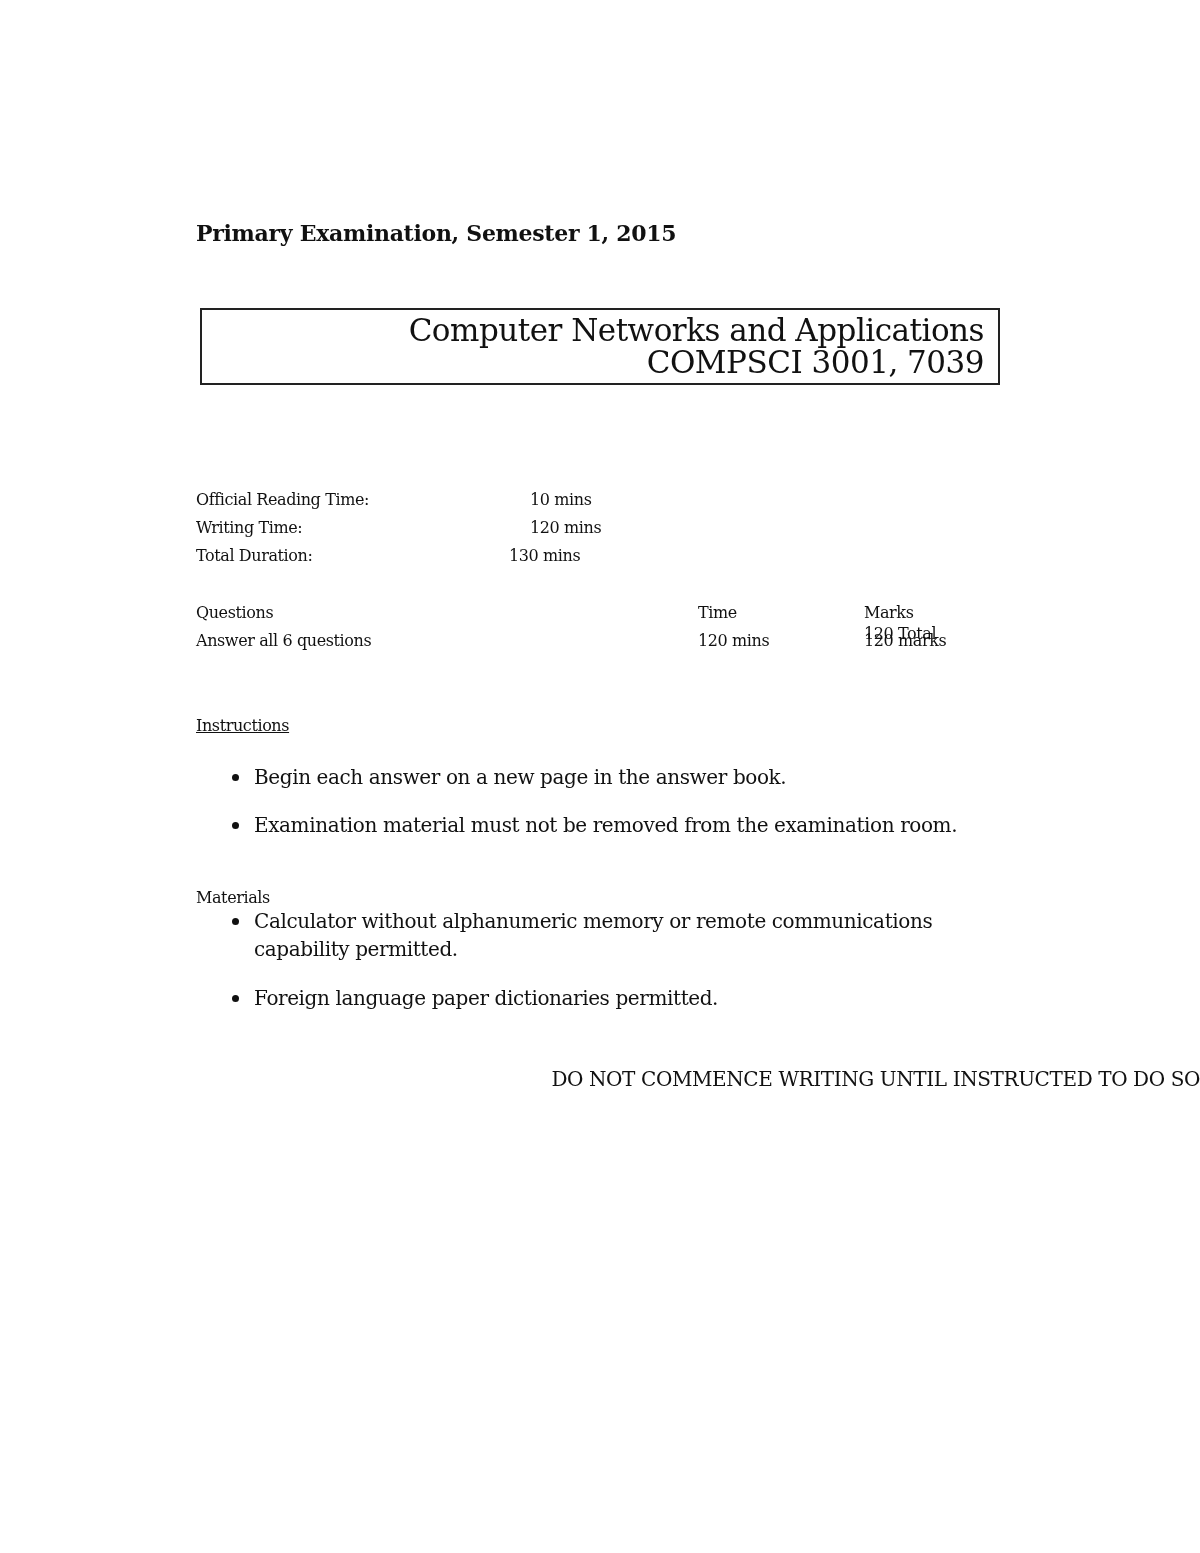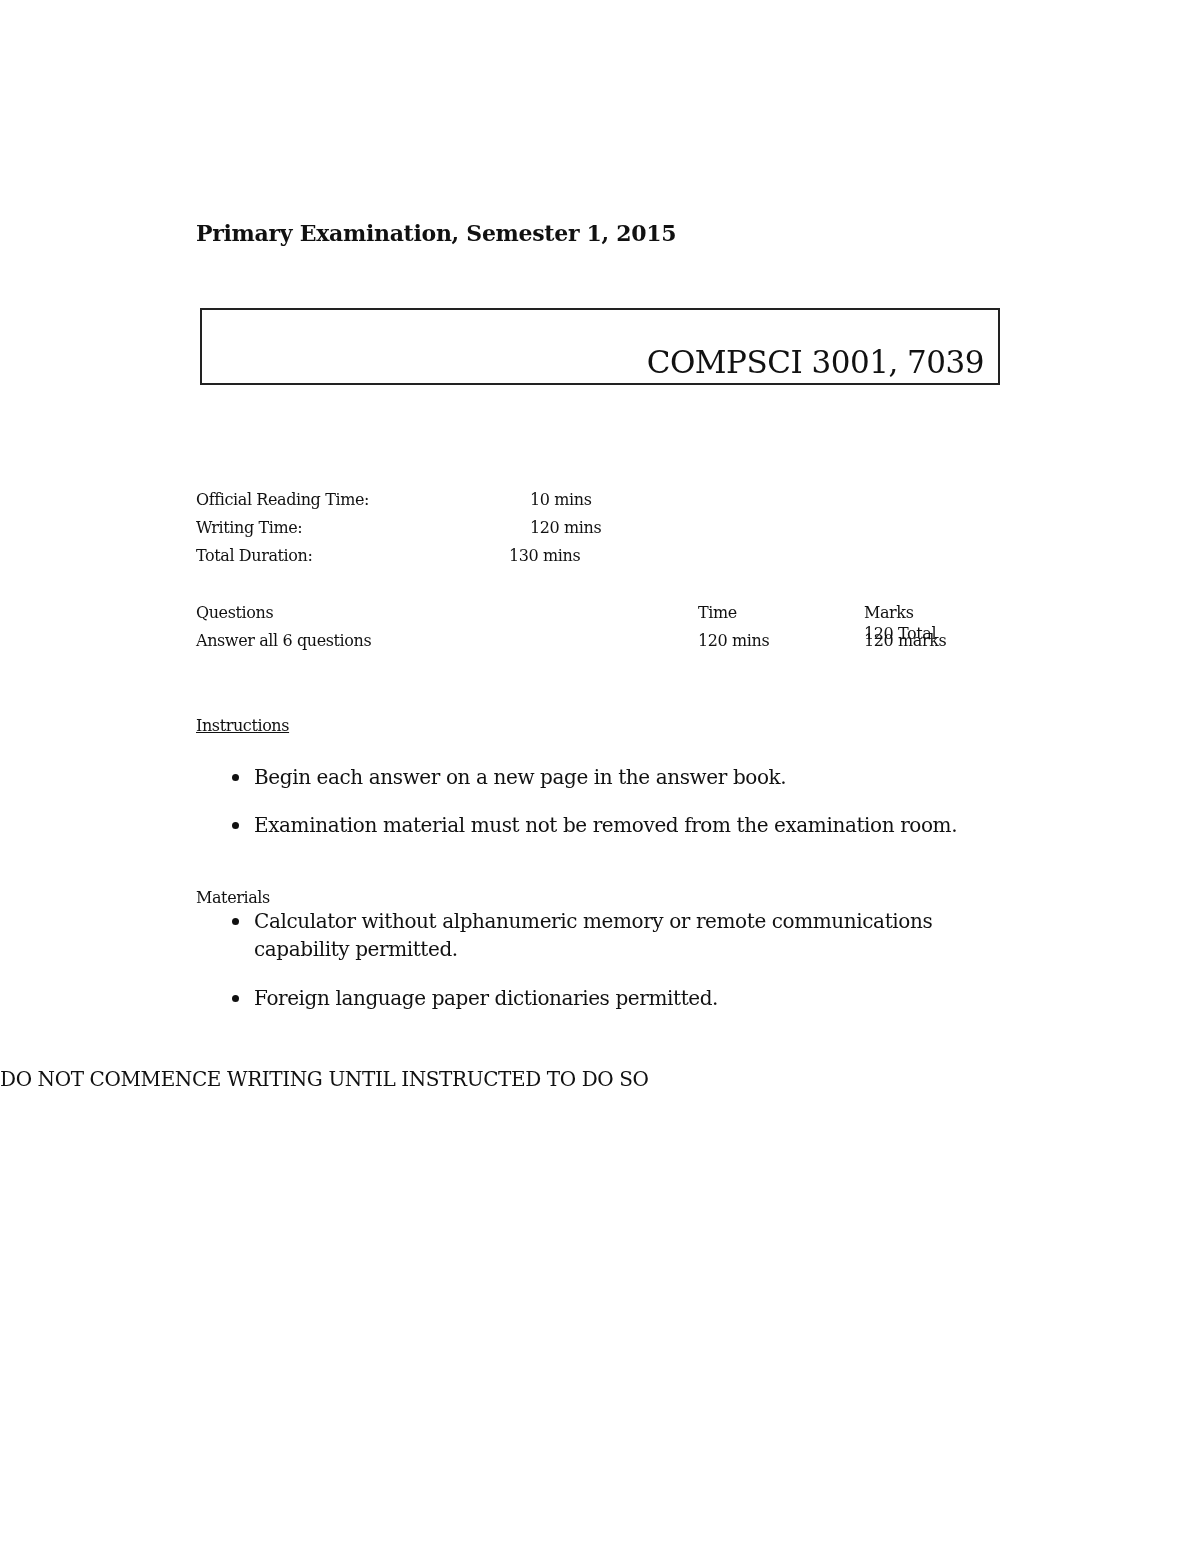--- a/index.html
+++ b/index.html
@@ -70,34 +70,35 @@
       left: 22px;
       top: 0;
       width: 760px;
       white-space: normal;
     }
     .notice {
       position: absolute;
       left: 0;
       width: 1200px;
       top: 1067px;
-      text-align: left;
+      text-align: right;
       font-size: 20px;
       letter-spacing: -0.4px;
       white-space: nowrap;
     }
   </style>
 </head>
 <body>
 
 <div>
 
   <div class="page-heading">Primary Examination, Semester 1, 2015</div>
 
   <div class="title-box">
+    <div class="line line1">Computer Networks and Applications</div>
     <div class="line line2">COMPSCI 3001, 7039</div>
   </div>
 
   <div>
     <div class="txt" style="left:196px; top:490px;">Official Reading Time:</div>
     <div class="txt" style="left:530px; top:490px;">10 mins</div>
     <div class="txt" style="left:196px; top:518px;">Writing Time:</div>
     <div class="txt" style="left:530px; top:518px;">120 mins</div>
     <div class="txt" style="left:196px; top:546px;">Total Duration:</div>
     <div class="txt" style="left:509px; top:546px;">130 mins</div>

